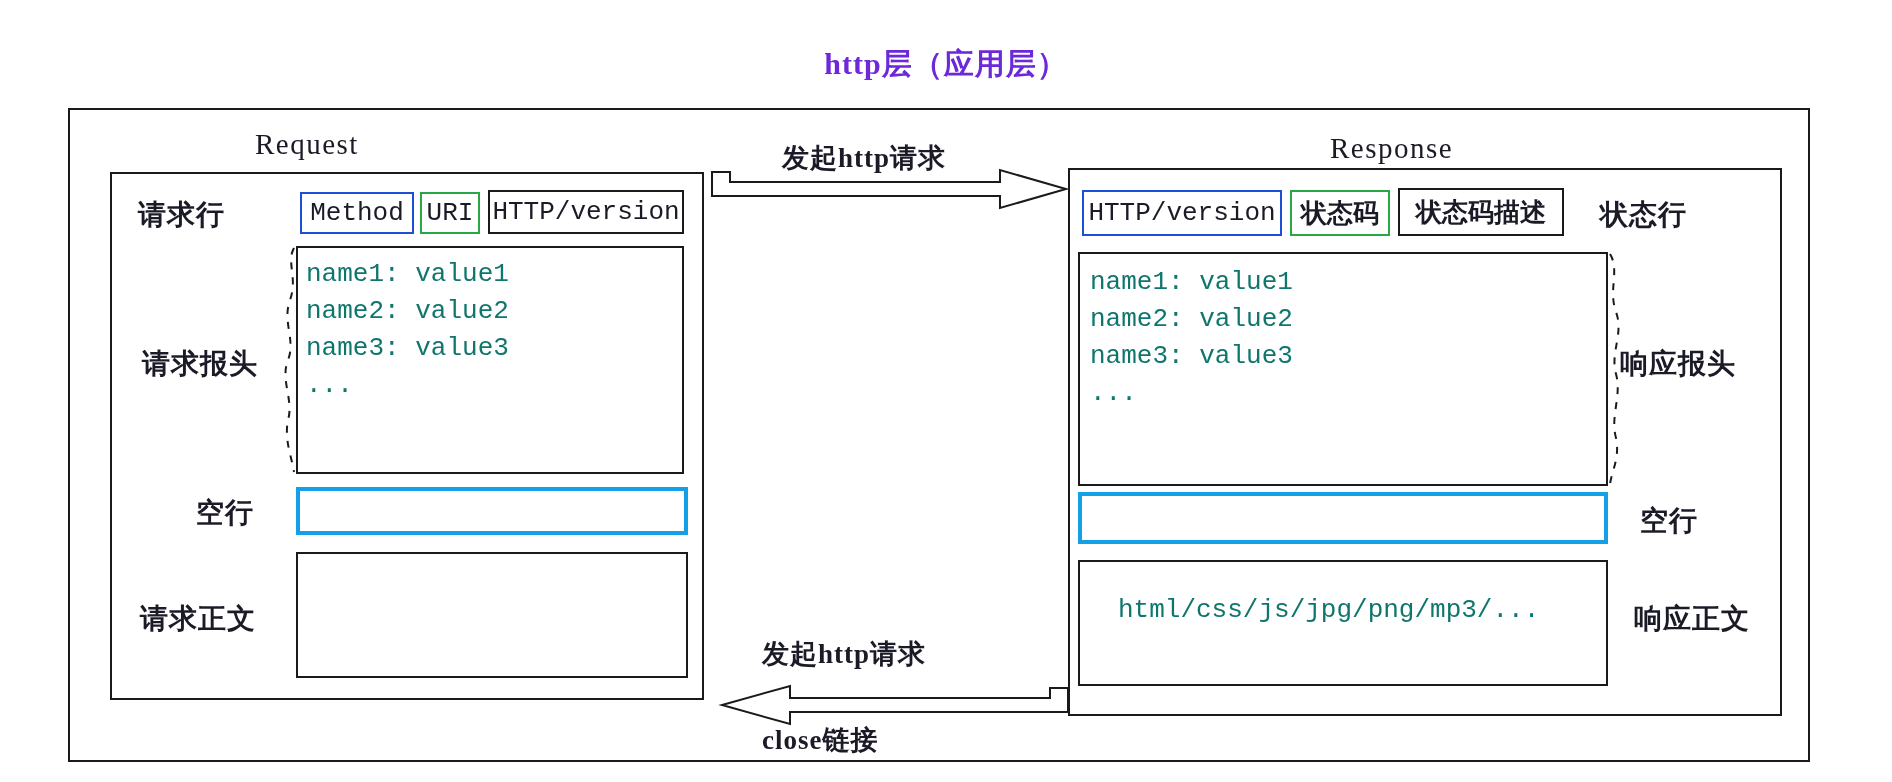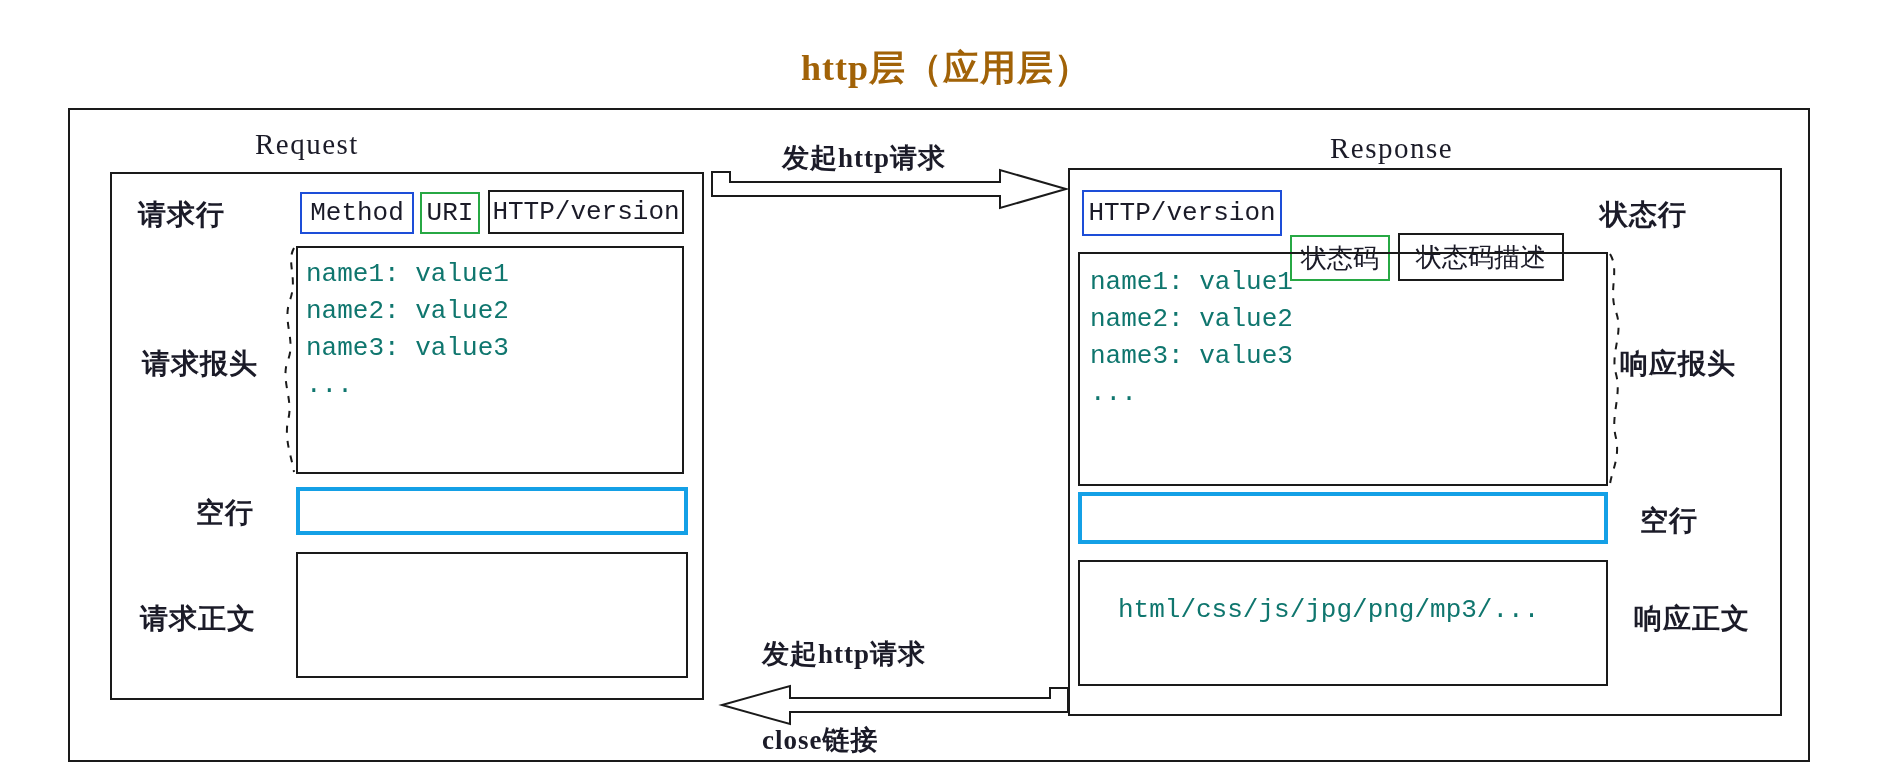--- a/index.html
+++ b/index.html
@@ -23,23 +23,23 @@
   }
 
   
   #diagram-title {
     position: absolute;
     left: 0;
     top: 44px;
     width: 1892px;
     text-align: center;
     font-family: "Liberation Serif", "DejaVu Serif", serif;
-    font-size: 36px;
-    font-weight: 700;
-    color: #a16207;
+    font-size: 30px;
+    font-weight: 700;
+    color: #6d28d9;
     letter-spacing: 1px;
     white-space: nowrap;
   }
 
   
   #outer-frame {
     position: absolute;
     left: 68px;
     top: 108px;
     width: 1742px;
@@ -91,23 +91,22 @@
     align-items: center;
     justify-content: center;
     font-family: "Liberation Mono", "DejaVu Sans Mono", monospace;
     font-size: 26px;
     color: #1b1b28;
     white-space: nowrap;
     background: transparent;
   }
   .tokbox.cjk {
     font-family: "Liberation Serif", "DejaVu Serif", serif;
-    font-weight: 400;
+    font-weight: 700;
     font-size: 26px;
-    margin-top: 45px;
   }
   .box-red   { border: 2px solid #1d4ed8; }
   .box-green { border: 2px solid #27a844; }
   .box-black { border: 2px solid #1a1a1a; }
   .box-blue  { border: 4px solid #14a0e6; }
 
   .cnlabel {
     position: absolute;
     font-family: "Liberation Serif", "DejaVu Serif", serif;
     font-weight: 700;

